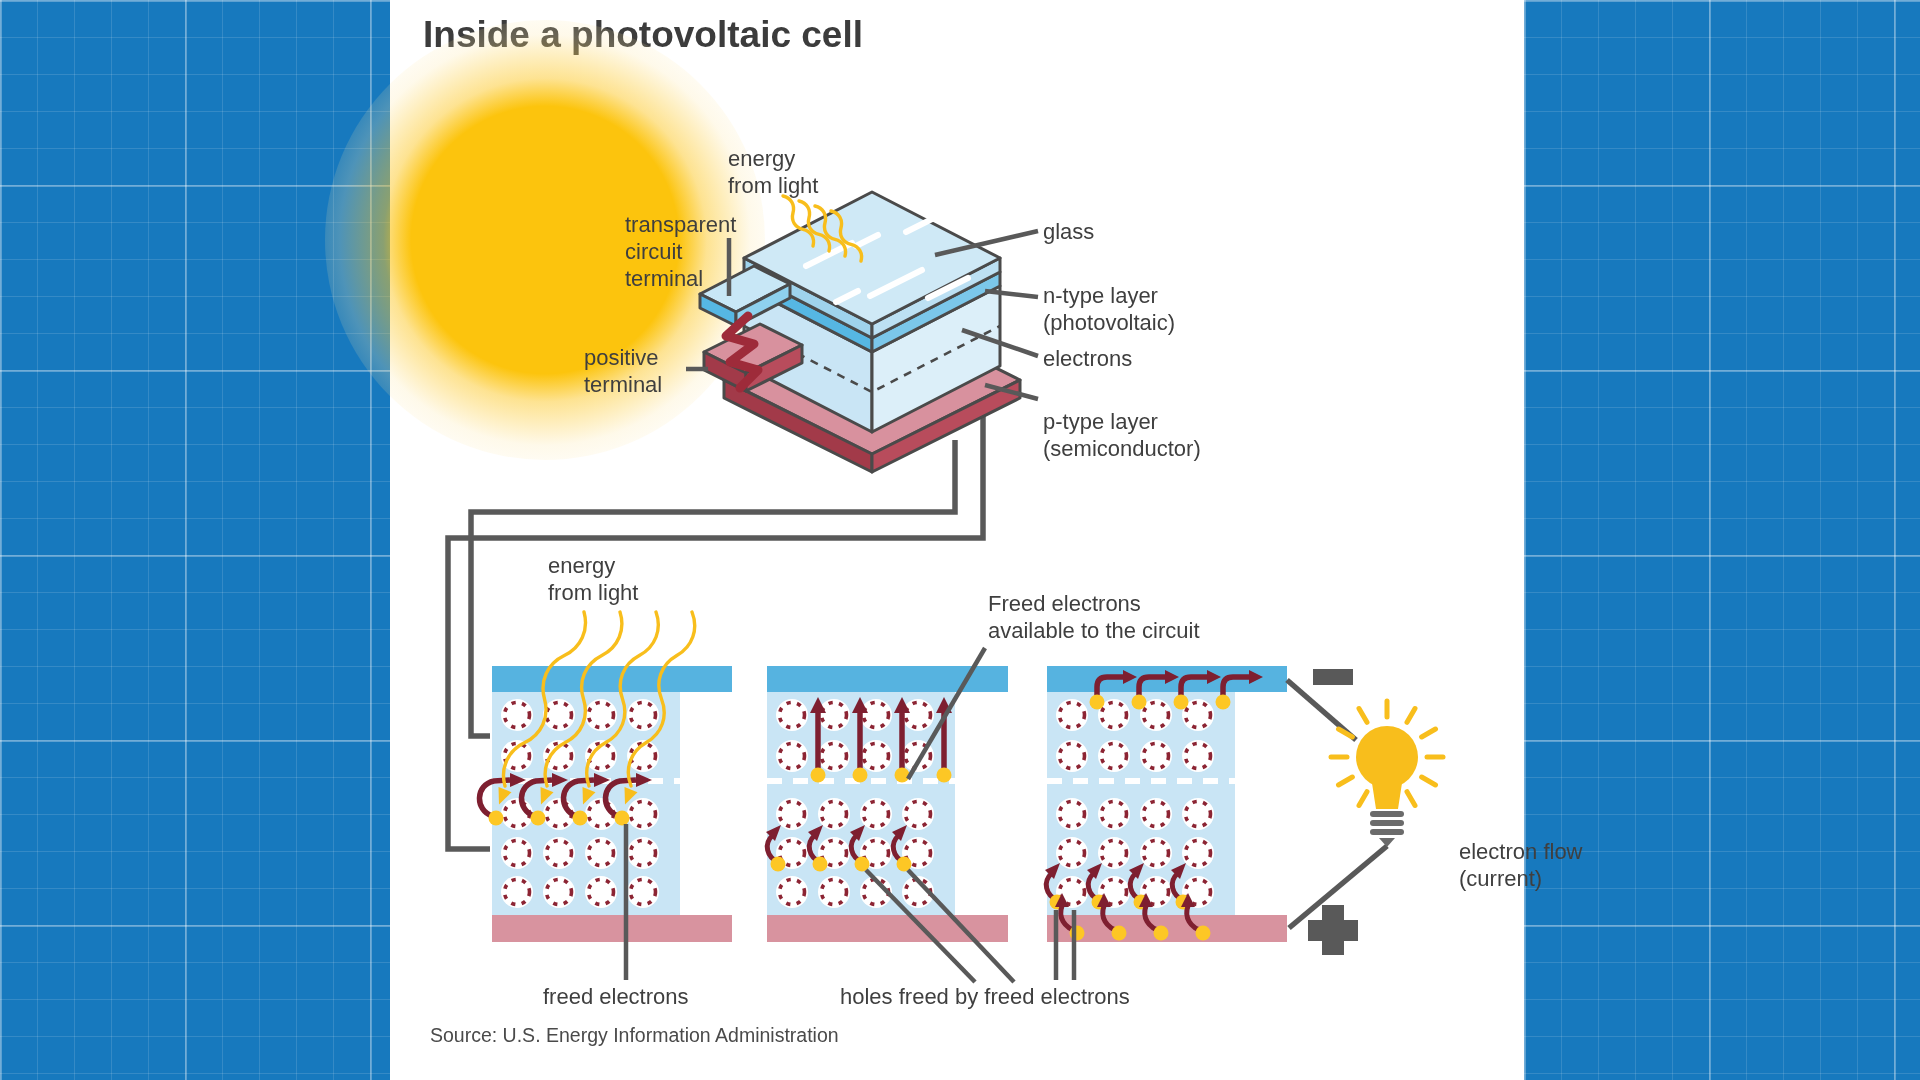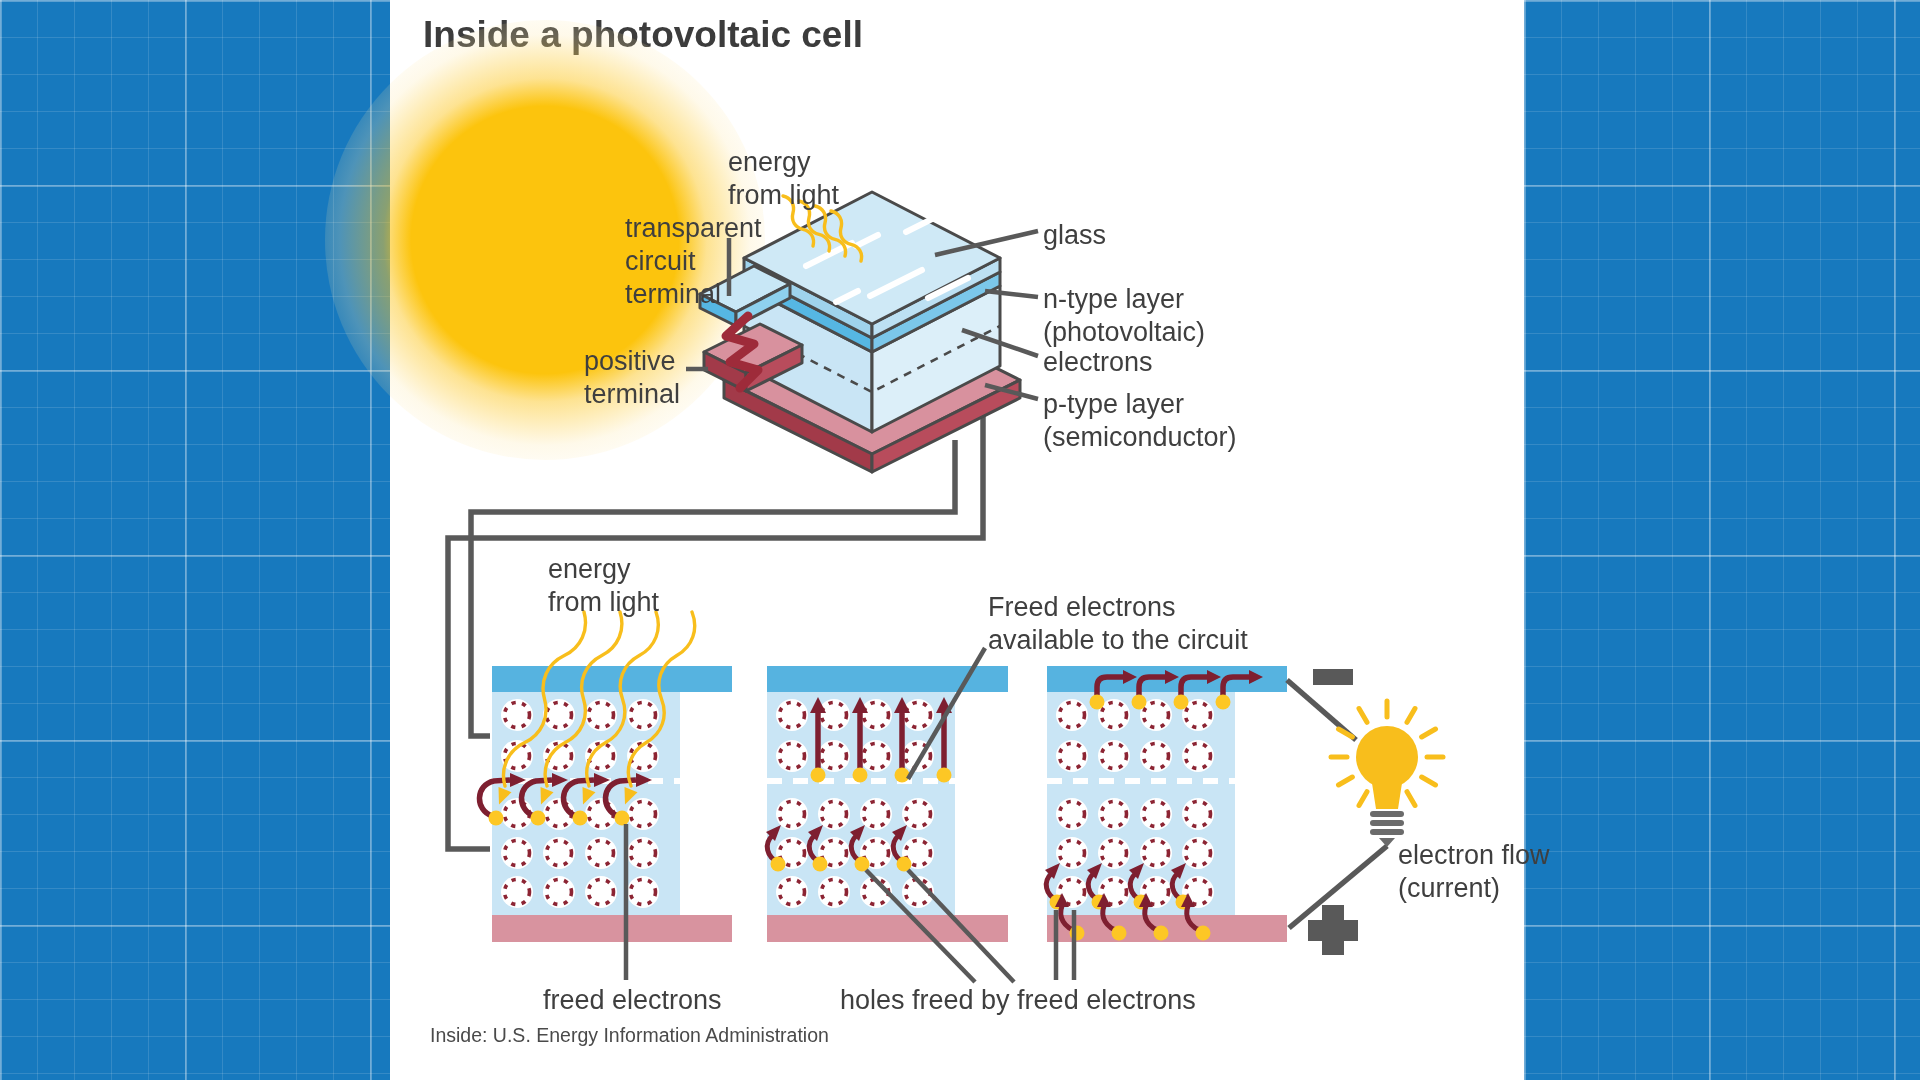--- a/index.html
+++ b/index.html
@@ -13,21 +13,21 @@
       linear-gradient(90deg, rgba(255,255,255,.13) 1.5px, transparent 1.5px);
     background-size:185px 185px,185px 185px,37px 37px,37px 37px;}
   #strip-left{left:0;width:390px;}
   #strip-right{left:1524px;width:396px;}
   #sun{position:absolute;left:325px;top:20px;width:440px;height:440px;border-radius:50%;
     background:radial-gradient(circle,
       #FCC40D 0%, #FCC40D 43%,
       rgba(252,199,37,.50) 52%,
       rgba(253,231,166,.24) 66%,
       rgba(255,255,255,0) 78%);}
-  .label{position:absolute;font-size:27px;line-height:1.22;white-space:pre-line;}
+  .label{position:absolute;font-size:22px;line-height:1.22;white-space:pre-line;}
   #page-title{position:absolute;left:423px;top:14px;font-size:37px;font-weight:bold;color:#3C3C3C;}
   #source-line{position:absolute;left:430px;top:1024px;font-size:19.5px;color:#4A4A4A;}
   #diagram-svg{position:absolute;left:0;top:0;}
 </style>
 </head>
 <body>
 
 <div id="strip-left" class="strip"></div>
 <div id="strip-right" class="strip"></div>
 
@@ -327,23 +327,23 @@
 from light</div>
 <div class="label" style="left:625px;top:212px">transparent
 circuit
 terminal</div>
 <div class="label" style="left:584px;top:345px">positive
 terminal</div>
 <div class="label" style="left:1043px;top:219px">glass</div>
 <div class="label" style="left:1043px;top:283px">n-type layer
 (photovoltaic)</div>
 <div class="label" style="left:1043px;top:346px">electrons</div>
-<div class="label" style="left:1043px;top:388px">p-type layer
+<div class="label" style="left:1043px;top:409px">p-type layer
 (semiconductor)</div>
 <div class="label" style="left:548px;top:553px">energy
 from light</div>
 <div class="label" style="left:988px;top:591px">Freed electrons
 available to the circuit</div>
 <div class="label" style="left:543px;top:984px">freed electrons</div>
 <div class="label" style="left:840px;top:984px">holes freed by freed electrons</div>
-<div class="label" style="left:1398px;top:839px">electron flow
+<div class="label" style="left:1459px;top:839px">electron flow
 (current)</div>
-<div id="source-line">Inside: U.S. Energy Information Administration</div>
+<div id="source-line">Source: U.S. Energy Information Administration</div>
 
 </body></html>

